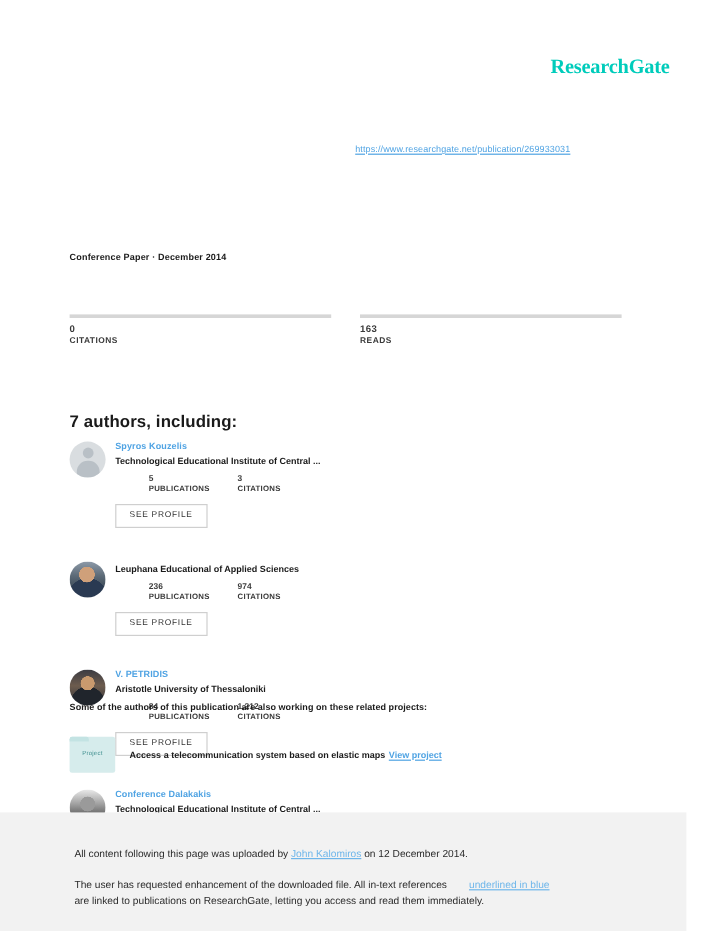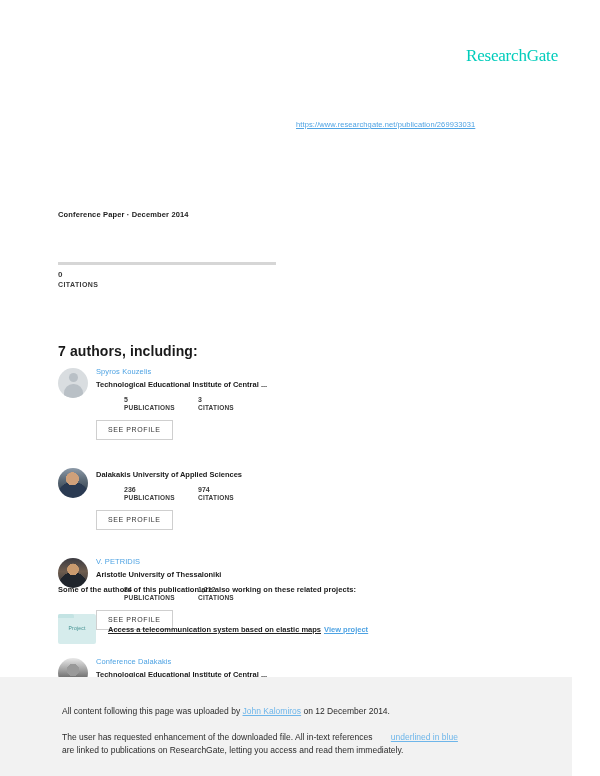--- a/index.html
+++ b/index.html
@@ -21,21 +21,21 @@
     height: 776px;
     background: #ffffff;
   }
 
   
   .rg-logo {
     position: absolute;
     right: 42px;
     top: 46px;
     font-family: "Liberation Serif", serif;
-    font-weight: normal;
+    font-weight: bold;
     font-size: 17px;
     letter-spacing: -0.2px;
     color: #00CCBB;
     white-space: nowrap;
   }
   .pub-url {
     position: absolute;
     left: 296px;
     top: 104px;
     font-size: 7.5px;
@@ -165,21 +165,21 @@
       linear-gradient(180deg, #e9e9e9 0%, #9d9d9d 42%, #2b2b2b 100%);
   }
   .author-body {
     margin-left: 8px;
     padding-top: 1px;
     min-width: 0;
     flex: 1;
   }
   .author-name {
     font-size: 7.5px;
-    font-weight: normal;
+    font-weight: bold;
     color: #4FA3E3;
     letter-spacing: 0.1px;
     line-height: 10px;
     white-space: nowrap;
     overflow: hidden;
   }
   .author-affil {
     font-size: 7.5px;
     font-weight: bold;
     color: #1a1a1a;
@@ -231,21 +231,20 @@
     font-weight: bold;
     color: #1a1a1a;
     letter-spacing: 0.05px;
   }
   .project-row {
     position: absolute;
     left: 58px;
     top: 614px;
     display: flex;
     align-items: center;
-    text-decoration: underline;
   }
   .project-badge {
     width: 38px;
     height: 30px;
     background: #d6ecec;
     border-radius: 2px;
     position: relative;
     flex: 0 0 38px;
   }
   .project-badge::before {
@@ -314,20 +313,25 @@
   <a class="pub-url" href="#">https://www.researchgate.net/publication/269933031</a>
 
   <div class="paper-meta">Conference Paper · December 2014</div>
 
   <div class="stats">
     <div class="stat-col">
       <div class="stat-rule"></div>
       <div class="stat-value">0</div>
       <div class="stat-label">CITATIONS</div>
     </div>
+    <div class="stat-col">
+      <div class="stat-rule"></div>
+      <div class="stat-value">163</div>
+      <div class="stat-label">READS</div>
+    </div>
   </div>
 
   <div class="authors-heading">7 authors, including:</div>
 
   <div class="authors-grid">
 
     <div class="author-card">
       <div class="avatar ph-generic"></div>
       <div class="author-body">
         <div class="author-name">Spyros Kouzelis</div>
@@ -342,21 +346,21 @@
             <div class="astat-label">CITATIONS</div>
           </div>
         </div>
         <div class="see-profile">SEE PROFILE</div>
       </div>
     </div>
 
     <div class="author-card">
       <div class="avatar ph-photo2"></div>
       <div class="author-body">
-        <div class="author-affil">Dalakakis University of Applied Sciences</div>
+        <div class="author-affil">Leuphana Educational of Applied Sciences</div>
         <div class="author-stats">
           <div class="astat">
             <div class="astat-value">236</div>
             <div class="astat-label">PUBLICATIONS</div>
           </div>
           <div class="astat">
             <div class="astat-value">974</div>
             <div class="astat-label">CITATIONS</div>
           </div>
         </div>

